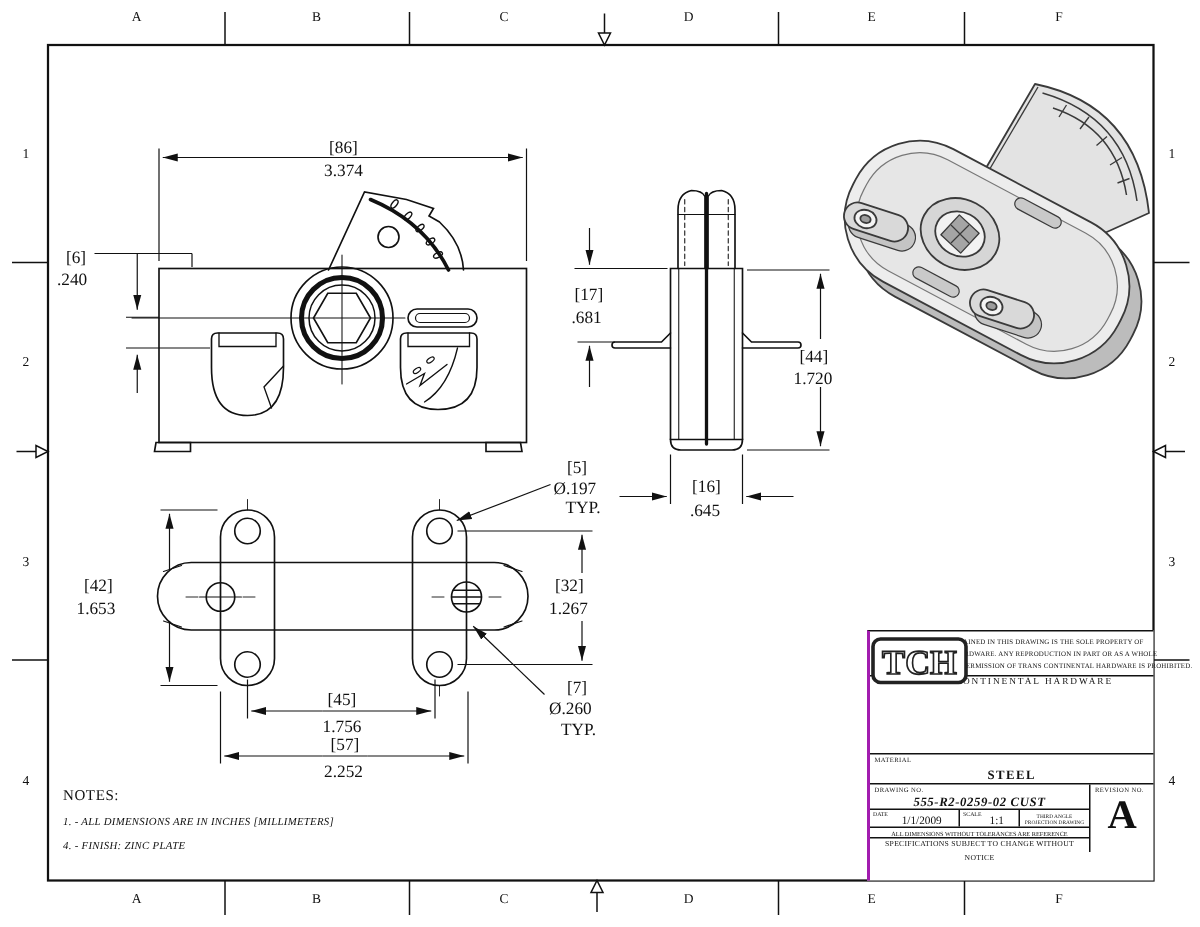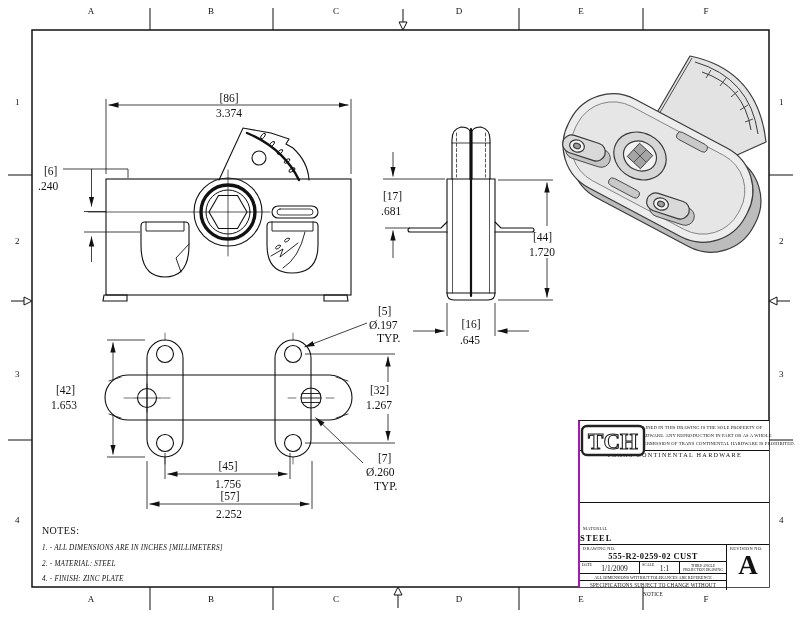--- a/index.html
+++ b/index.html
@@ -18,25 +18,25 @@
   .tb *{box-sizing:border-box;}
   .tb .legal{height:30px;border-bottom:1px solid #111;padding:3px 4px 0 4px;
              font-size:4.6px;line-height:1.7;letter-spacing:.15px;white-space:nowrap;}
   .tb .logorow{height:52px;border-bottom:1px solid #111;text-align:center;}
   .tb .company{font-size:6.2px;letter-spacing:1.3px;margin-top:0px;}
   .tb .row{position:relative;border-bottom:1px solid #111;}
   .tb .lab{position:absolute;left:3px;top:1px;font-size:4.4px;letter-spacing:.3px;}
   .tb .prow{height:20px;}
   .tb .pval{text-align:center;font-weight:bold;font-size:9px;letter-spacing:1.2px;padding-top:8px;}
   .tb .mrow{height:20px;}
-  .tb .mval{font-weight:bold;font-size:8.5px;letter-spacing:1px;padding-top:8px;margin-top:22px;}
+  .tb .mval{text-align:center;font-weight:bold;font-size:8.5px;letter-spacing:1px;padding-top:8px;}
   .tb .bot{display:flex;height:45px;}
   .tb .botl{width:147px;border-right:1px solid #111;}
   .tb .drow{height:17px;position:relative;border-bottom:1px solid #111;}
-  .tb .dval{text-align:center;font-weight:bold;font-size:8.5px;letter-spacing:.4px;padding-top:6px;}
+  .tb .dval{text-align:center;font-weight:bold;font-size:8.5px;letter-spacing:.4px;padding-top:6px;font-style:italic;}
   .tb .dsrow{display:flex;height:12px;border-bottom:1px solid #111;}
   .tb .cell{position:relative;border-right:1px solid #111;}
   .tb .c1{width:60px;} .tb .c2{width:40px;} .tb .c3{flex:1;border-right:none;}
   .tb .clab{position:absolute;left:2px;top:1px;font-size:3.9px;}
   .tb .cval{text-align:center;font-weight:normal;font-size:7.5px;padding-top:2px;padding-left:10px;}
   .tb .proj{font-size:3.6px;text-align:center;line-height:1.25;padding-top:2px;}
   .tb .trow{height:7px;border-bottom:1px solid #111;font-size:4.2px;text-align:center;line-height:7px;}
   .tb .srow{height:9px;font-size:5.1px;text-align:center;line-height:9px;letter-spacing:.2px;}
   .tb .rev{flex:1;position:relative;}
   .tb .revA{text-align:center;font-size:27px;line-height:40px;font-weight:bold;}
@@ -324,21 +324,20 @@
   <div class="zrow" style="left:15px;top:374px">3</div>
   <div class="zrow" style="left:15px;top:520px">4</div>
   <div class="zrow" style="left:779px;top:102px">1</div>
   <div class="zrow" style="left:779px;top:241px">2</div>
   <div class="zrow" style="left:779px;top:374px">3</div>
   <div class="zrow" style="left:779px;top:520px">4</div>
 
   <div class="notes">
     <div class="nh">NOTES:</div>
     <div class="ni">1. - ALL DIMENSIONS ARE IN INCHES [MILLIMETERS]</div>
-    <div class="ni">2. - MATERIAL: STEEL</div>
     <div class="ni">4. - FINISH: ZINC PLATE</div>
   </div>
 
   <div class="tb">
     <div class="legal">
       <div>THE INFORMATION CONTAINED IN THIS DRAWING IS THE SOLE PROPERTY OF</div>
       <div>TRANS CONTINENTAL HARDWARE.  ANY REPRODUCTION IN PART OR AS A WHOLE</div>
       <div>WITHOUT THE WRITTEN PERMISSION OF TRANS CONTINENTAL HARDWARE IS PROHIBITED.</div>
     </div>
     <div class="logorow">

